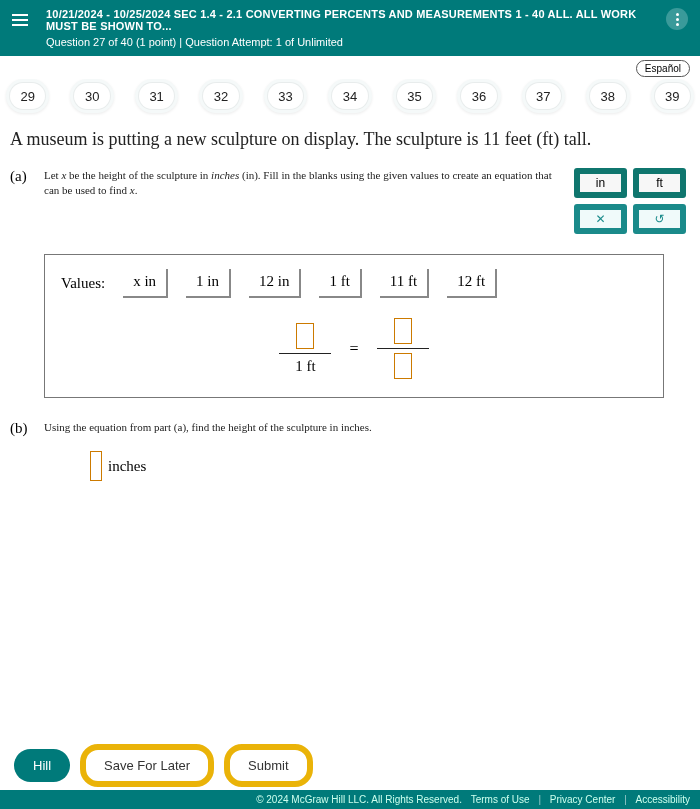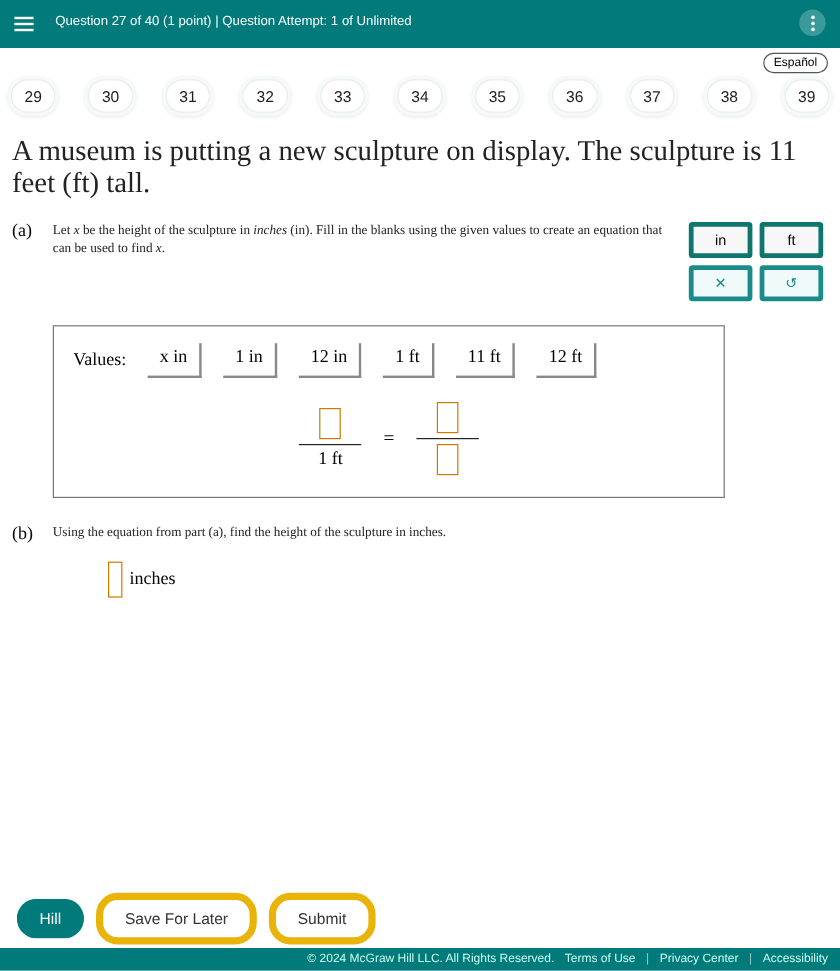--- a/index.html
+++ b/index.html
@@ -15,34 +15,34 @@
   .more-btn span { width: 3px; height: 3px; background: #fff; border-radius: 50%; }
   
   .espanol-row { display: flex; justify-content: flex-end; padding: 4px 10px 2px; }
   .espanol { border: 1px solid #555; border-radius: 12px; padding: 2px 8px; font-size: 10px; cursor: pointer; }
   
   .qnav { display: flex; gap: 29px; padding: 4px 10px 20px; overflow: hidden; }
   .qpill { background: #fff; border: none; width: 46px; height: 26px; border-radius: 13px; display: flex; align-items: center; justify-content: center; font-size: 13px; cursor: pointer; box-shadow: 0 0 0 1px rgba(0,0,0,0.05); color: #222; position: relative; }
   .qpill::before { content:""; position:absolute; inset:-4px; border-radius:17px; box-shadow: 0 1px 3px rgba(0,0,0,0.08); z-index:-1; background:#f5f9f9; }
   
   .content { padding: 0 14px 0 10px; }
-  .stem { font-family: Georgia, 'Times New Roman', serif; font-size: 24px; color: #222; margin-bottom: 18px; }
+  .stem { font-family: Georgia, 'Times New Roman', serif; font-size: 18px; color: #222; margin-bottom: 18px; }
   .stem .num { font-family: 'Times New Roman', serif; }
   
   .part-row { display: flex; align-items: flex-start; gap: 10px; }
   .part-label { font-family: Georgia, serif; font-size: 15px; min-width: 24px; }
   .part-text { font-family: Georgia, 'Times New Roman', serif; font-size: 11px; color: #222; flex: 1; line-height: 1.35; }
   .ital { font-style: italic; }
   
   .toolbox { width: 112px; margin-left: 8px; }
   .tool-row { display: flex; gap: 6px; margin-bottom: 6px; }
-  .tool-btn { flex: 1; height: 30px; border: 4px solid #0f766e; background: #f7f7f7; border-radius: 3px; font-size: 12px; display: flex; align-items: center; justify-content: center; cursor: pointer; }
+  .tool-btn { flex: 1; height: 30px; border: 6px solid #0f766e; background: #f7f7f7; border-radius: 3px; font-size: 12px; display: flex; align-items: center; justify-content: center; cursor: pointer; }
   .tool-btn.teal { border-color: #1a8a8a; color: #1a8a8a; background: #f0fafa; }
   
-  .values-box { border: 1px solid #777; margin: 14px 0 22px 34px; padding: 14px 16px 18px; width: 560px; }
+  .values-box { border: 1px solid #777; margin: 14px 0 22px 34px; padding: 14px 16px 18px; width: 620px; }
   .values-row { display: flex; align-items: center; gap: 18px; font-family: 'Times New Roman', serif; font-size: 15px; }
   .value-chip { padding: 4px 10px 6px; border-bottom: 2px solid #888; border-right: 2px solid #888; font-family: Liberation Serif, serif; font-size: 15px; cursor: grab; background: #fff; }
   
   .equation { margin-top: 20px; display: flex; align-items: center; justify-content: center; gap: 18px; font-family: 'Times New Roman', serif; }
   .frac { display: flex; flex-direction: column; align-items: center; }
   .frac-line { width: 52px; height: 1px; background: #222; margin: 4px 0; }
   .drop-slot { width: 18px; height: 26px; border: 1px solid #cc7a00; background: #fff; display: inline-block; cursor: pointer; }
   .drop-slot.tall { width: 12px; height: 30px; }
   .eq-sign { font-size: 16px; }
   .static-den { font-size: 15px; }
@@ -62,20 +62,21 @@
 </head>
 <body>
 
 <div class="header">
   <div class="hamburger">
     <span></span>
       <span></span>
       <span></span>
   </div>
   <div class="header-text">
+    <div class="header-title">10/21/2024 - 10/25/2024 SEC 1.4 - 2.1 CONVERTING PERCENTS AND MEASUREMENTS 1 - 40 ALL. ALL WORK MUST BE SHOWN TO...</div>
     <div class="header-sub">
       <span>Question 27 of 40 (1 point)</span>
       <span class="sep"> | </span>
       <span>Question Attempt: 1 of Unlimited</span>
     </div>
   </div>
   <div class="more-btn">
     <span></span>
       <span></span>
       <span></span>

